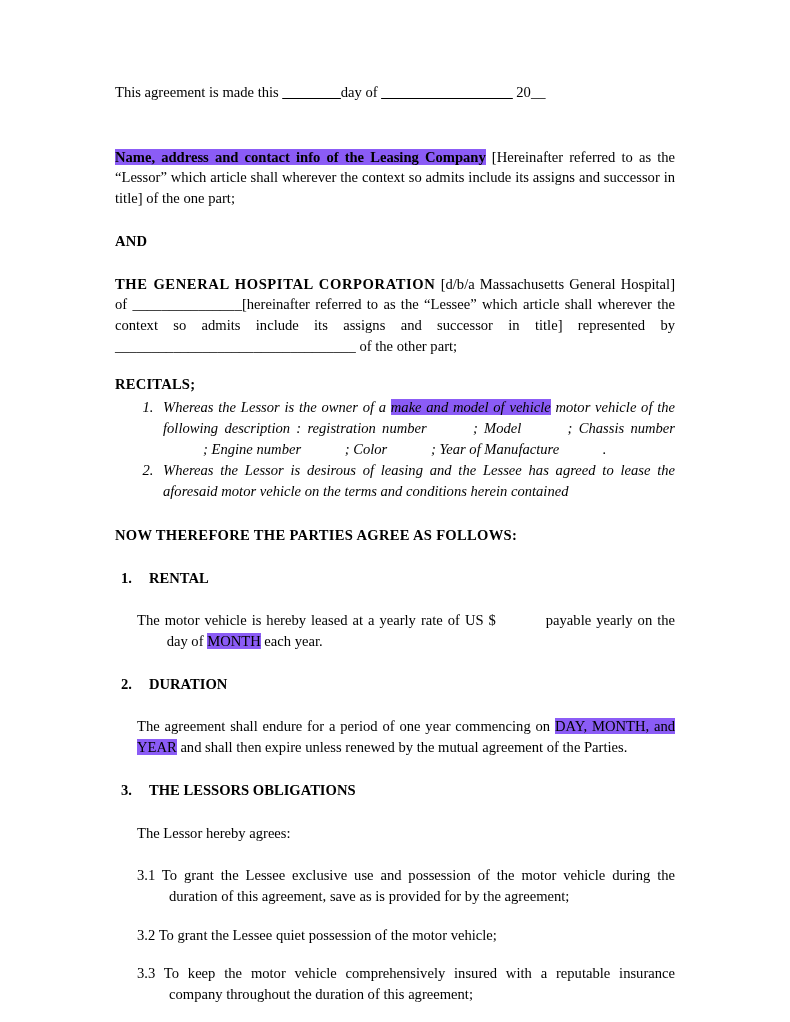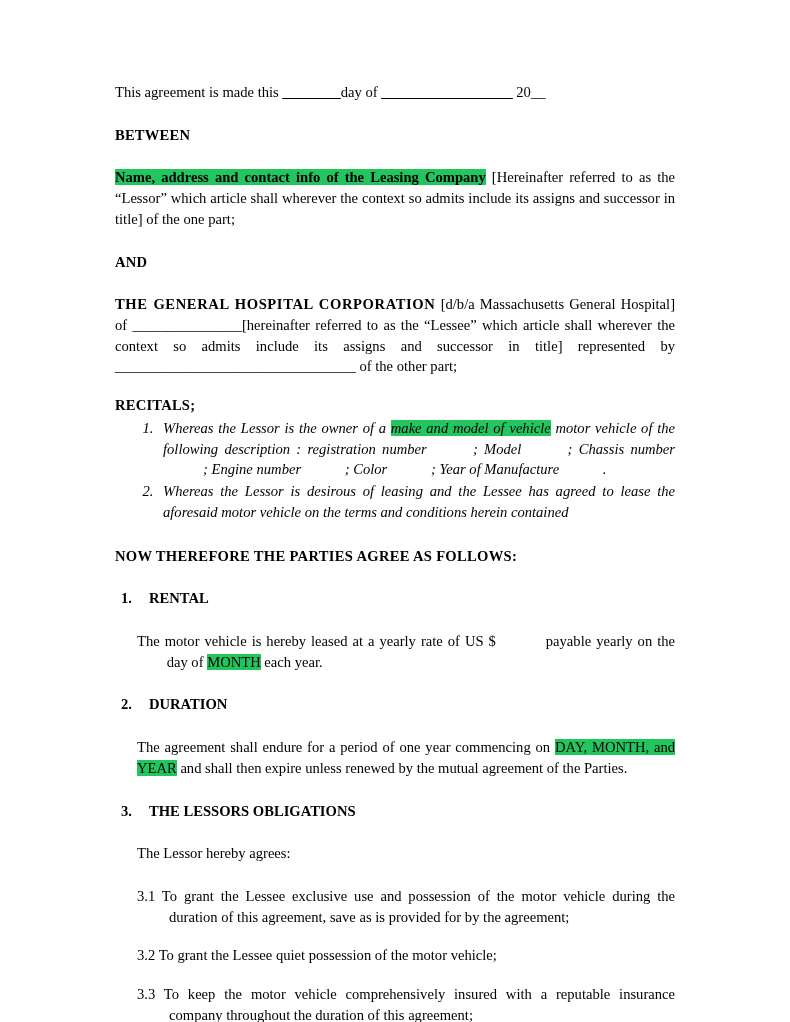--- a/index.html
+++ b/index.html
@@ -28,21 +28,21 @@
     line-height: 1.42;
     text-align: justify;
   }
   p {
     margin: 0 0 0 0;
   }
   .spacer-md { height: 18px; }
   .spacer-lg { height: 22px; }
   .bold { font-weight: bold; }
   .hl {
-    background: #22c55e;
+    background: #8b5cf6;
   }
   .blank-hl {
     background: #ffff00;
     display: inline-block;
     width: 40px;
   }
   .blank-hl.short {
     width: 26px;
   }
   .u {
@@ -92,21 +92,20 @@
 
 <div class="page">
   <div class="doc">
 
     <p>
       <span>This agreement is made this </span><span class="u">________</span><span>day of </span><span class="u">__________________</span><span> 20__</span>
     </p>
 
     <div class="spacer-lg"></div>
 
-    <p class="heading">BETWEEN</p>
 
     <div class="spacer-lg"></div>
 
     <p>
       <span class="hl bold">Name, address and contact info of the Leasing Company</span><span> [Hereinafter referred to as the “Lessor” which article shall wherever the context so admits include its assigns and successor in title] of the one part;</span>
     </p>
 
     <div class="spacer-lg"></div>
 
     <p class="heading">AND</p>

